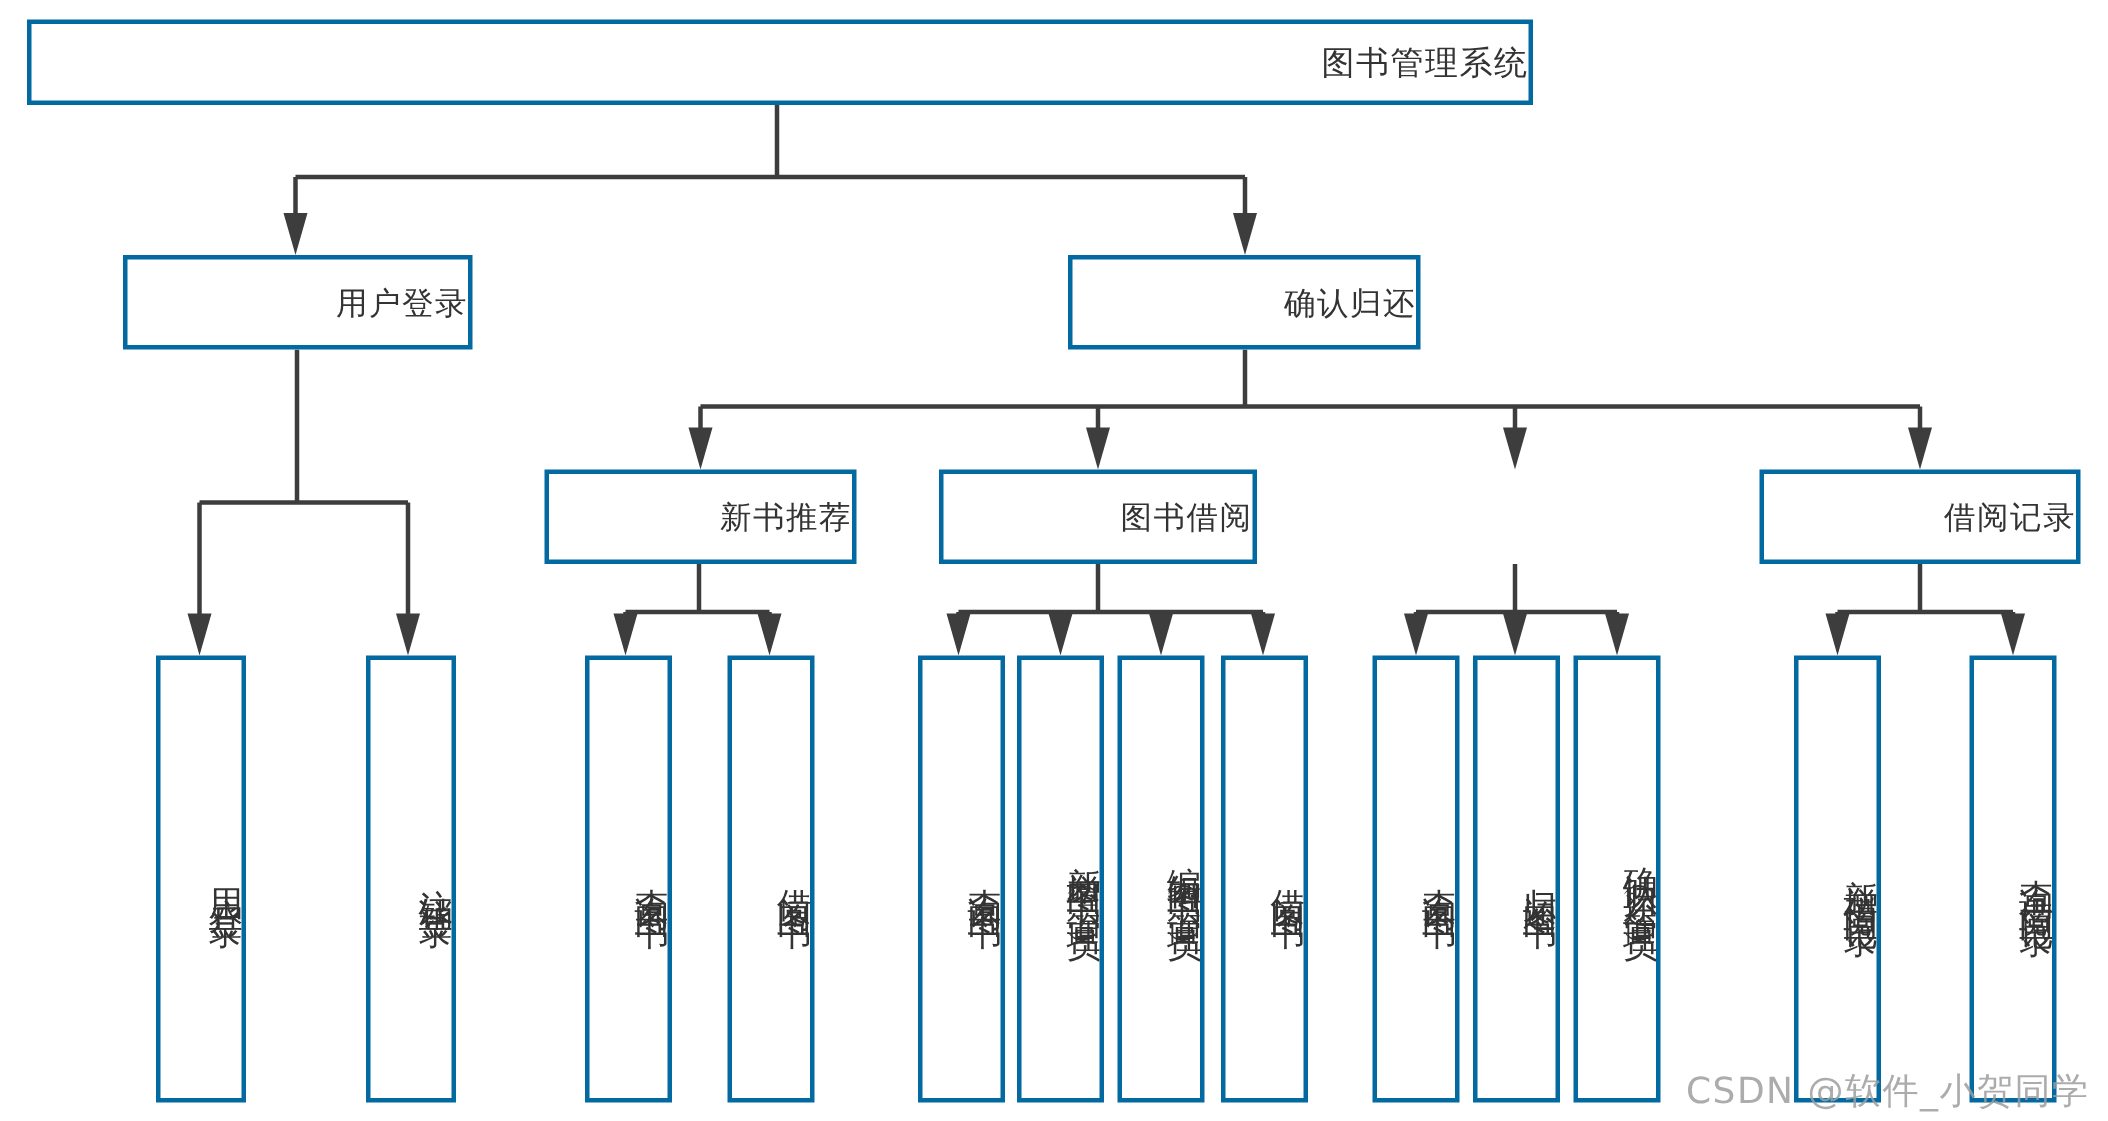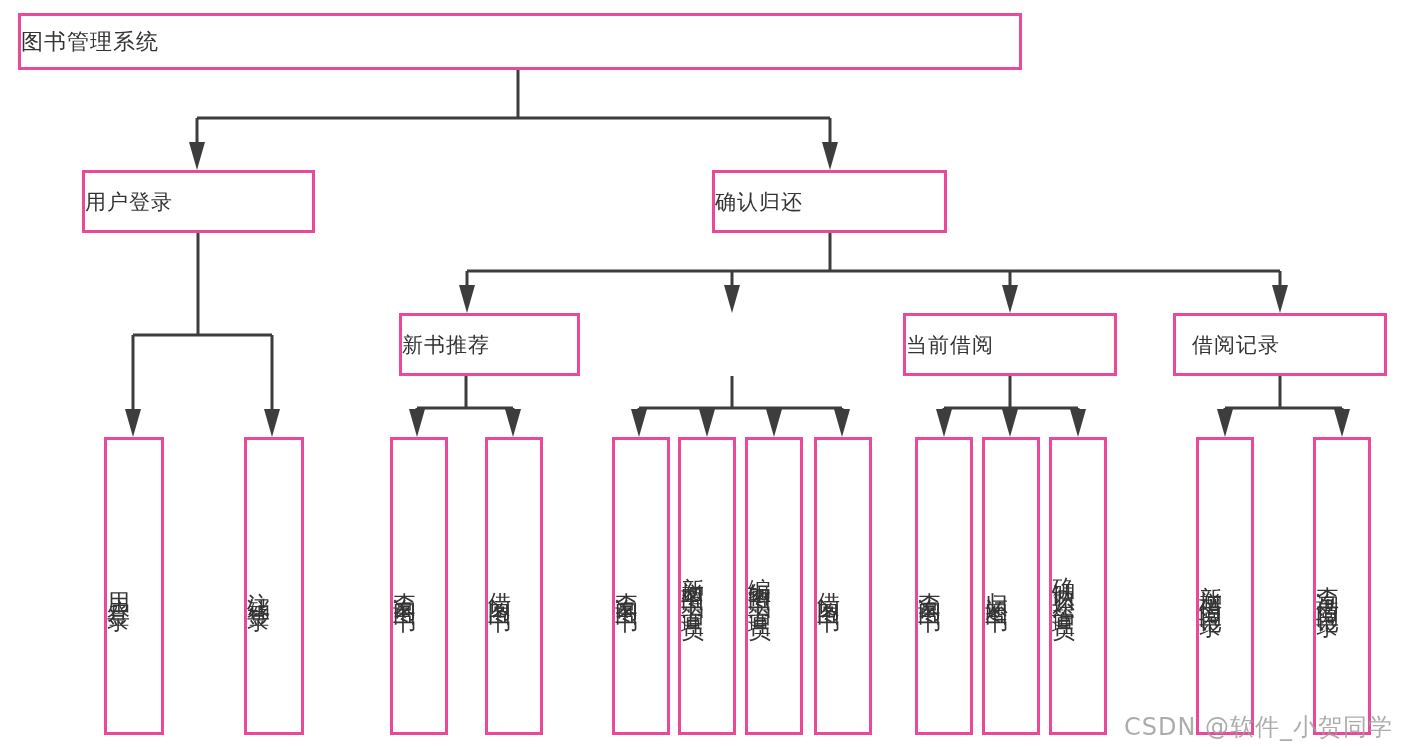--- a/index.html
+++ b/index.html
@@ -15,41 +15,41 @@
   }
 
   .wires {
     position: absolute;
     left: 0; top: 0;
     width: 1405px; height: 747px;
   }
 
   .node {
     position: absolute;
-    border: 3px solid #ec4899;
+    border: 3px solid #0369a1;
     background: #ffffff;
     display: flex;
     align-items: center;
-    justify-content: flex-start;
+    justify-content: flex-end;
     color: #333333;
     z-index: 2;
   }
 
   .node--h {
     font-size: 21px;
     letter-spacing: 1px;
   }
 
   .node--root { left: 18px; top: 13px; width: 1004px; height: 57px; font-size: 22px; }
 
   .node--l2, .node--l3 { height: 63px; }
   .n-user-login      { left: 82px;   top: 170px; width: 233px; }
   .n-book-management { left: 712px;  top: 170px; width: 235px; }
 
-  .n-new-book-rec    { left: 363px;  top: 313px; width: 181px; margin-left: 36px; }
+  .n-new-book-rec    { left: 363px;  top: 313px; width: 208px; }
   .n-book-borrow     { left: 626px;  top: 313px; width: 212px; }
   .n-current-borrow  { left: 903px;  top: 313px; width: 214px; }
   .n-borrow-record   { left: 1173px; top: 313px; width: 214px; padding-left: 16px; }
 
   .node--leaf {
     top: 437px;
     width: 58px;
     height: 298px;
     overflow: hidden;
   }
@@ -166,22 +166,22 @@
   <div class="node node--h node--l2 n-user-login">
     <span>用户登录</span>
   </div>
   <div class="node node--h node--l2 n-book-management">
     <span>确认归还</span>
   </div>
 
   <div class="node node--h node--l3 n-new-book-rec">
     <span>新书推荐</span>
   </div>
-  <div class="node node--h node--l3 n-current-borrow">
-    <span>当前借阅</span>
+  <div class="node node--h node--l3 n-book-borrow">
+    <span>图书借阅</span>
   </div>
   <div class="node node--h node--l3 n-borrow-record">
     <span>借阅记录</span>
   </div>
 
   <div class="node node--leaf n-leaf-user-login">
     <span>用户登录</span>
   </div>
   <div class="node node--leaf n-leaf-logout">
     <span>注销登录</span>

